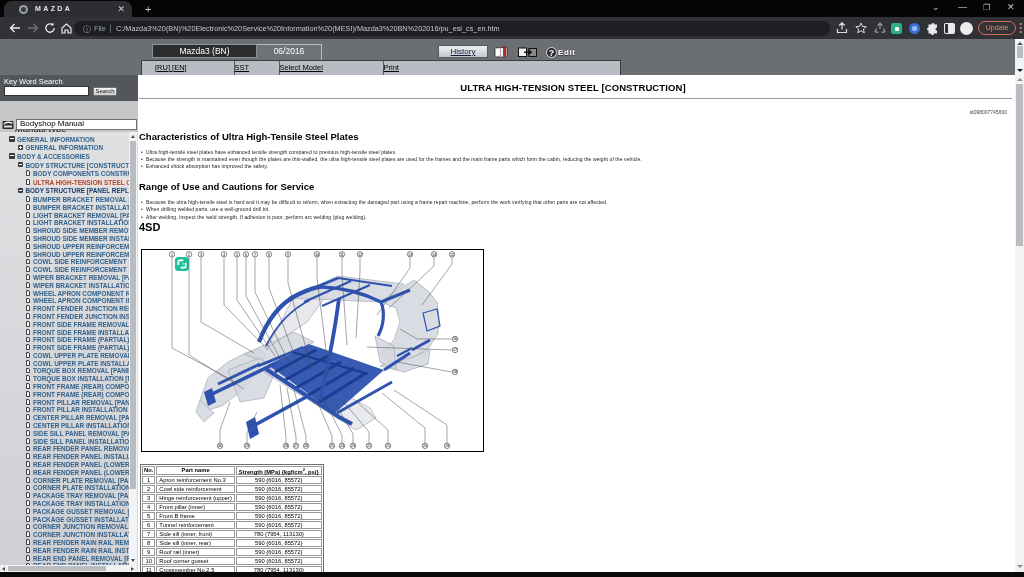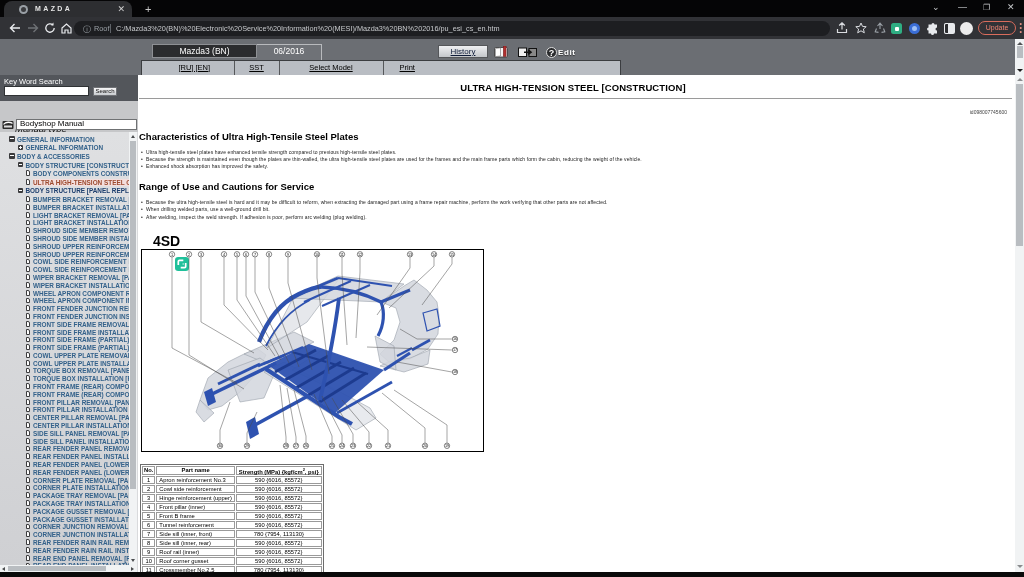--- a/index.html
+++ b/index.html
@@ -54,21 +54,21 @@
   color:#101d3a; font-size:8px; text-align:center; line-height:11px;
   text-decoration:underline; }
 #helpq { left:546px; top:7.5px; width:11px; height:11px; border-radius:50%;
   background:#2a2b2d; color:#fff; font-size:9px; font-weight:bold; text-align:center;
   line-height:11px; border:1px solid #ddd; }
 #helptx { left:558px; top:9px; color:#fff; font-size:8px; font-weight:bold;
   letter-spacing:.6px; text-shadow:0 1px 1px #333; }
 #tabrow { left:141px; top:20.5px; width:480px; height:15.5px; background:#b9bdc3;
   border:1px solid #3b3d40; border-bottom:none; display:flex; }
 #tabrow .c { height:100%; border-right:1px solid #55575a; color:#000;
-  font-size:7.5px; text-align:center; line-height:14px; }
+  font-size:7.5px; text-align:left; line-height:14px; }
 #tabrow .c u { text-underline-offset:1px; }
 #tabrow .c:last-child { border-right:none; }
 
 
 .sb { background:#f1f3f4; }
 .sbthumb { position:absolute; background:#b9bdc1; }
 .sbarr { position:absolute; width:0; height:0; }
 
 
 #sidebar { left:0; top:75px; width:138px; height:497px; background:#d9dadc; }
@@ -106,21 +106,21 @@
   color:#000; }
 #ctitle { left:0; top:7px; width:870px; text-align:center; font-size:9.5px;
   font-weight:bold; letter-spacing:.1px; }
 #chr { left:1px; top:23px; width:873px; height:1px; background:#9a9a9a; }
 #cid { left:0; top:34px; width:869px; text-align:right; font-size:5px; color:#444; }
 .h2 { position:absolute; left:1px; font-size:9.5px; font-weight:bold; }
 .blist { position:absolute; left:3px; font-size:5px; color:#1a1a1a; line-height:7.3px;
   letter-spacing:0.1px; }
 .blist div { white-space:nowrap; }
 .blist .b { display:inline-block; width:5px; }
-#fsd { left:1px; top:158px; font-size:14px; font-weight:bold;margin-left:14px; }
+#fsd { left:1px; top:146px; font-size:11px; font-weight:bold; }
 #diagram { left:3px; top:173.5px; width:343px; height:203px; border:1px solid #000; }
 
 
 #ptable { position:absolute; left:2px; top:388.5px; border-collapse:separate;
   border-spacing:1px; border:1px solid #6d6d6d; background:#fff; }
 #ptable td { border:1px solid #9a9a9a; font-size:5.8px; height:6.3px; padding:0 2px;
   line-height:6px; white-space:nowrap; }
 #ptable tr.hd td { font-weight:bold; text-align:center; height:8.5px; }
 #ptable td.no { width:8px; text-align:center; padding:0 1px; }
 #ptable td.pn { width:72px; }
@@ -153,21 +153,21 @@
     </svg>
     <svg class="abs" style="left:44px; top:5px;" width="12" height="12" viewBox="0 0 12 12">
       <path d="M10.2 6 A4.2 4.2 0 1 1 8.9 3" fill="none" stroke="#e8eaed" stroke-width="1.3"></path>
       <path d="M9.4 0.6 L9.6 3.4 L6.8 3.2 Z" fill="#e8eaed"></path>
     </svg>
     <svg class="abs" style="left:60px; top:4.5px;" width="13" height="13" viewBox="0 0 13 13">
       <path d="M2 6 L6.5 2 L11 6 V11 H8 V8 H5 V11 H2 Z" fill="none" stroke="#e8eaed" stroke-width="1.2"></path>
     </svg>
     <div class="abs" id="addr">
       <span class="info">ⓘ</span>
-        <span class="file">Roof</span>
+        <span class="file">File</span>
         <span class="sep"></span>
       <span class="url">C:/Mazda3%20(BN)%20Electronic%20Service%20Information%20(MESI)/Mazda3%20BN%202016/pu_esi_cs_en.htm</span>
     </div>
     <svg class="abs" style="left:836px; top:5px;" width="12" height="12" viewBox="0 0 12 12">
       <path d="M1.5 7 V10.5 H10.5 V7 M6 7.5 V1 M3.2 3.5 L6 0.8 L8.8 3.5" fill="none" stroke="#dadce0" stroke-width="1.2"></path>
     </svg>
     <svg class="abs" style="left:855px; top:5px;" width="12" height="12" viewBox="0 0 12 12">
       <path d="M6 1 L7.5 4.4 L11.2 4.7 L8.4 7.1 L9.3 10.8 L6 8.8 L2.7 10.8 L3.6 7.1 L0.8 4.7 L4.5 4.4 Z" fill="none" stroke="#dadce0" stroke-width="1"></path>
     </svg>
     <svg class="abs" style="left:874px; top:5px;" width="12" height="12" viewBox="0 0 12 12">

